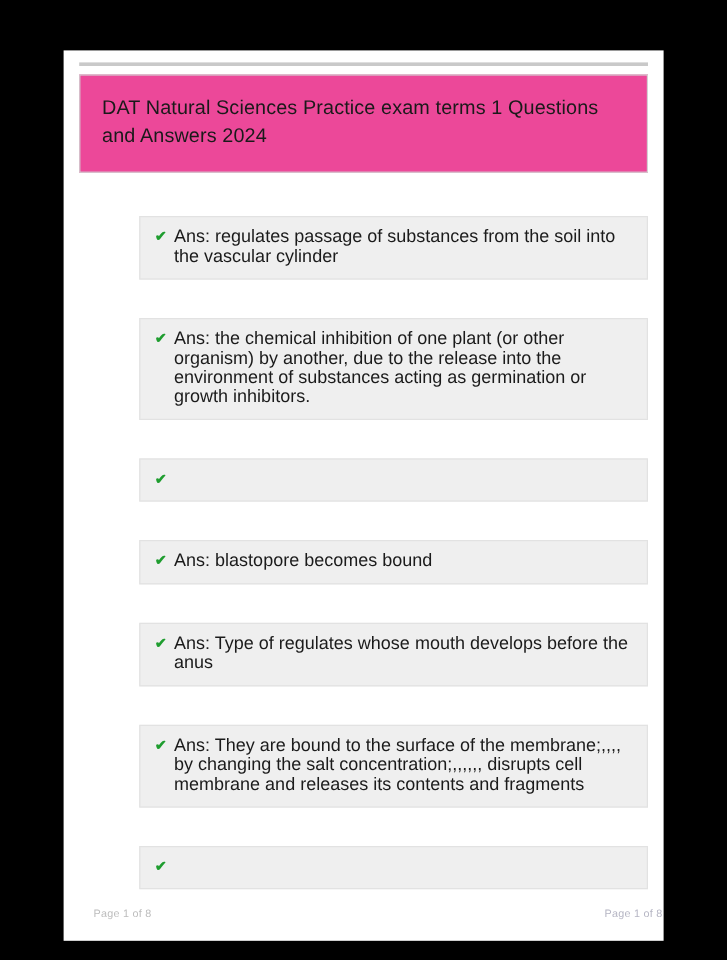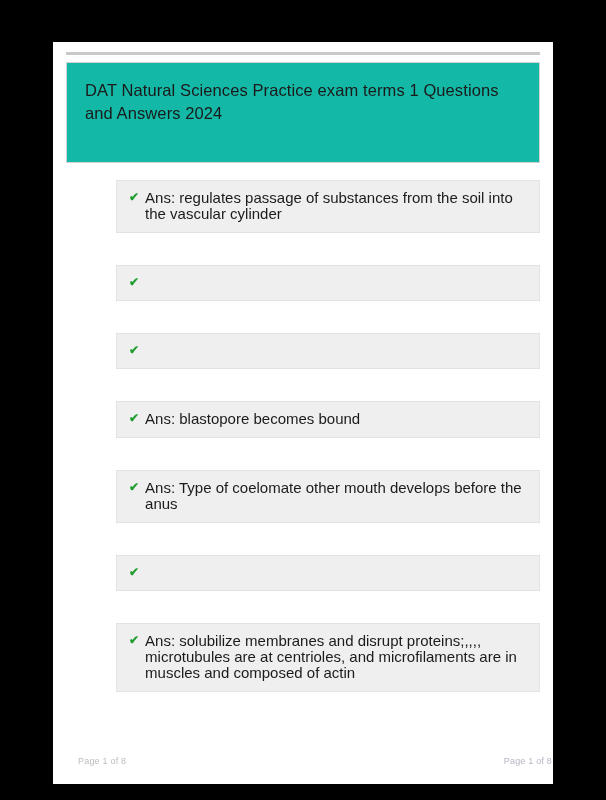--- a/index.html
+++ b/index.html
@@ -28,22 +28,22 @@
     top: 10px;
     width: 474px;
     height: 3px;
     background: #c9c9c9;
   }
   .title-box {
     position: absolute;
     left: 13px;
     top: 20px;
     width: 474px;
-    height: 101px;
-    background: #14b8a6;
+    height: 82px;
+    background: #ec4899;
     border: 1px solid #d2d2d2;
     box-sizing: border-box;
     padding: 16px 18px 0 18px;
   }
   .title-text {
     font-size: 16.5px;
     line-height: 23px;
     color: #1a1a1a;
     font-weight: 400;
     letter-spacing: 0.1px;
@@ -111,43 +111,44 @@
 
   <div class="answers">
 
     <div class="answer-row">
       <span class="check">✔</span>
       <span class="answer-text">Ans: regulates passage of substances from the soil into the vascular cylinder</span>
     </div>
 
     <div class="answer-row">
       <span class="check">✔</span>
+      <span class="answer-text">Ans: the chemical inhibition of one plant (or other organism) by another, due to the release into the environment of substances acting as germination or growth inhibitors.</span>
     </div>
 
     <div class="answer-row">
       <span class="check">✔</span>
     </div>
 
     <div class="answer-row">
       <span class="check">✔</span>
       <span class="answer-text">Ans: blastopore becomes bound</span>
     </div>
 
     <div class="answer-row">
       <span class="check">✔</span>
-      <span class="answer-text">Ans: Type of coelomate other mouth develops before the anus</span>
+      <span class="answer-text">Ans: Type of regulates whose mouth develops before the anus</span>
     </div>
 
     <div class="answer-row">
       <span class="check">✔</span>
+      <span class="answer-text">Ans: They are bound to the surface of the membrane;,,,, by changing the salt concentration;,,,,,, disrupts cell membrane and releases its contents and fragments</span>
     </div>
 
     <div class="answer-row">
       <span class="check">✔</span>
-      <span class="answer-text">Ans: solubilize membranes and disrupt proteins;,,,, microtubules are at centrioles, and microfilaments are in muscles and composed of actin</span>
     </div>
 
   </div>
 
   <div class="footer">
     <div class="footer-left">Page 1 of 8</div>
     <div class="footer-right">Page 1 of 8</div>
   </div>
 
 </div>

